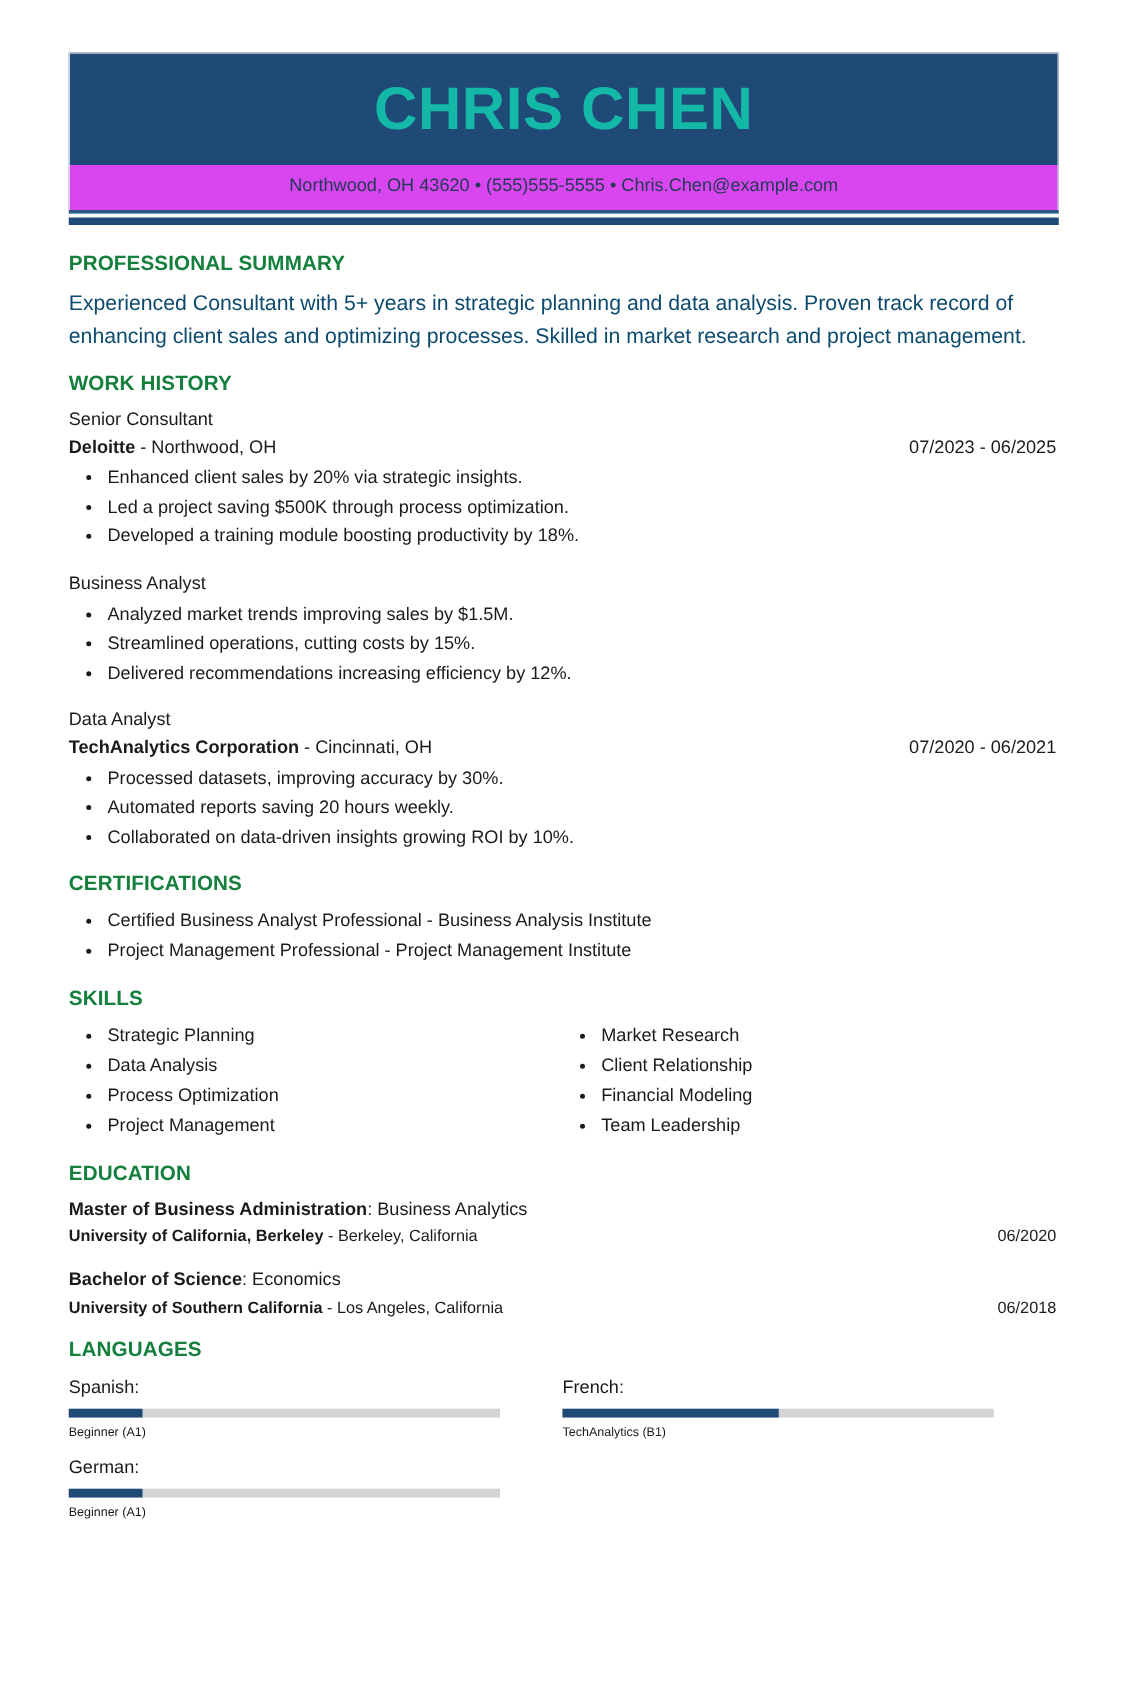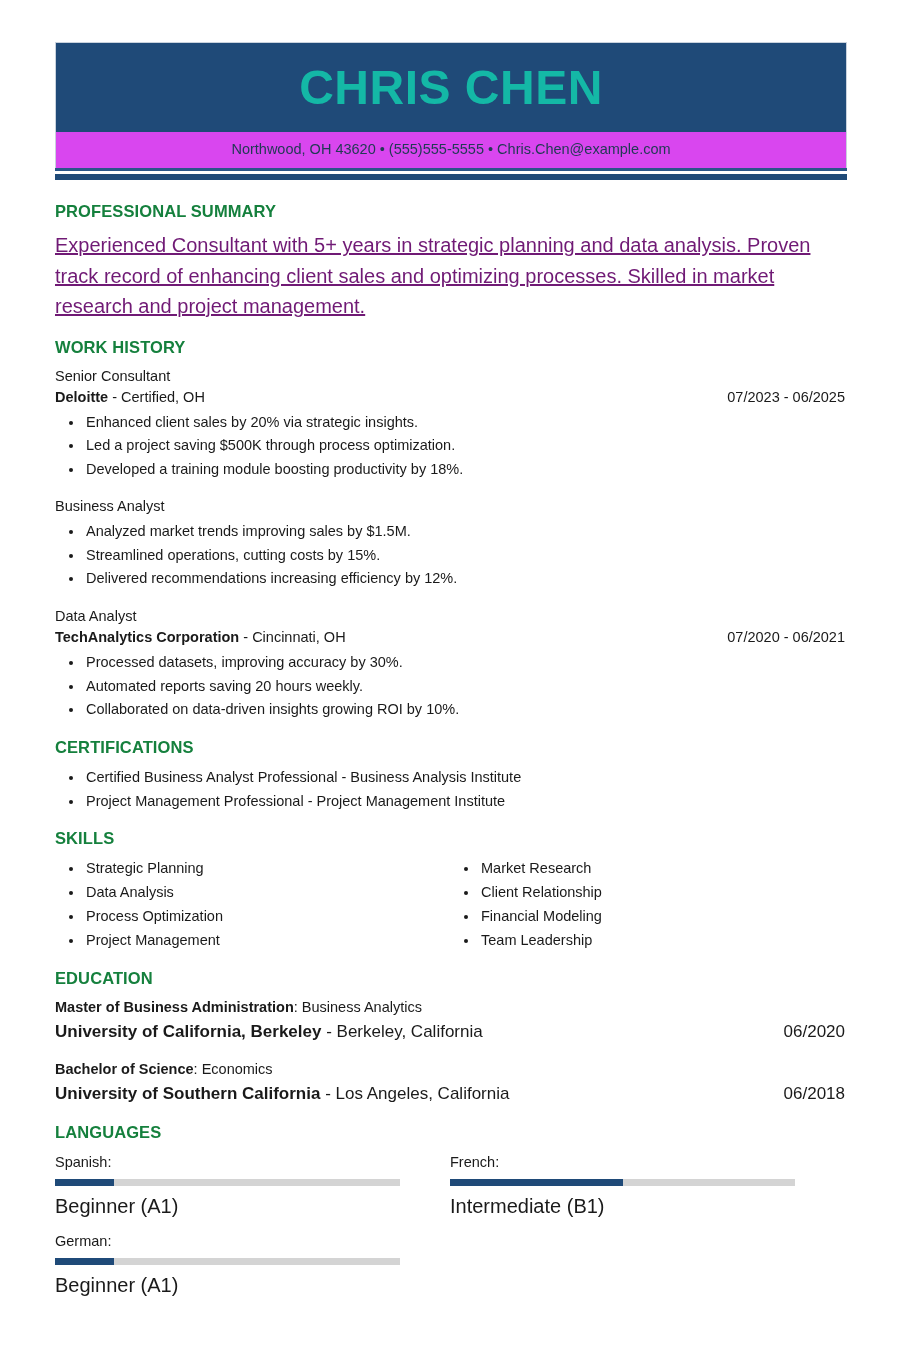--- a/index.html
+++ b/index.html
@@ -80,25 +80,24 @@
     font-weight: bold;
     color: #15803d;
     margin: 0 0 9px 0;
     letter-spacing: 0.1px;
     line-height: 1.15;
   }
   .section {
     margin-bottom: 16px;
   }
   .summary-text {
-    font-size: 20px;
+    font-size: 17px;
     line-height: 1.52;
-    color: #701a75;
+    color: #0c4a6e;
     margin: 0;
-    text-decoration: underline;
   }
 
   
   .job { margin-bottom: 15px; }
   .job-title {
     font-size: 14.5px;
     font-weight: normal;
     line-height: 1.5;
   }
   .job-line {
@@ -155,21 +154,21 @@
   .edu { margin-bottom: 15px; }
   .edu-degree {
     font-size: 14.5px;
     line-height: 1.5;
   }
   .edu-degree .deg { font-weight: bold; }
   .edu-line {
     display: flex;
     justify-content: space-between;
     align-items: baseline;
-    font-size: 17px;
+    font-size: 13px;
     line-height: 1.5;
   }
   .edu-school { font-weight: bold; }
   .edu-loc { font-weight: normal; }
   .edu-date { font-weight: normal; white-space: nowrap; }
 
   
   .lang-grid {
     display: flex;
     flex-wrap: wrap;
@@ -189,21 +188,21 @@
     height: 7px;
     background: #d4d4d4;
     width: 100%;
   }
   .lang-fill {
     position: absolute;
     left: 0; top: 0; bottom: 0;
     background: #1f4a78;
   }
   .lang-level {
-    font-size: 20px;
+    font-size: 10px;
     line-height: 1.55;
     margin-top: 5px;
   }
 </style>
 </head>
 <body>
 
 <div class="page">
 
   <div class="header-block">
@@ -225,21 +224,21 @@
       <p class="summary-text">Experienced Consultant with 5+ years in strategic planning and data analysis. Proven track record of enhancing client sales and optimizing processes. Skilled in market research and project management.</p>
     </div>
 
     <div class="section">
       <h2 class="section-title">WORK HISTORY</h2>
 
       <div class="job">
         <div class="job-title">Senior Consultant</div>
         <div class="job-line">
           <div>
-            <span class="job-company">Deloitte</span><span class="job-location"> - </span><span class="job-location">Certified, OH</span>
+            <span class="job-company">Deloitte</span><span class="job-location"> - </span><span class="job-location">Northwood, OH</span>
           </div>
           <div class="job-dates">07/2023 - 06/2025</div>
         </div>
         <ul class="bullets">
           <li>Enhanced client sales by 20% via strategic insights.</li>
           <li>Led a project saving $500K through process optimization.</li>
           <li>Developed a training module boosting productivity by 18%.</li>
         </ul>
       </div>
 
@@ -336,21 +335,21 @@
             <div class="lang-fill" style="width: 17%;"></div>
           </div>
           <div class="lang-level">Beginner (A1)</div>
         </div>
 
         <div class="lang-item">
           <div class="lang-name">French:</div>
           <div class="lang-track">
             <div class="lang-fill" style="width: 50%;"></div>
           </div>
-          <div class="lang-level">Intermediate (B1)</div>
+          <div class="lang-level">TechAnalytics (B1)</div>
         </div>
 
         <div class="lang-item">
           <div class="lang-name">German:</div>
           <div class="lang-track">
             <div class="lang-fill" style="width: 17%;"></div>
           </div>
           <div class="lang-level">Beginner (A1)</div>
         </div>
 

